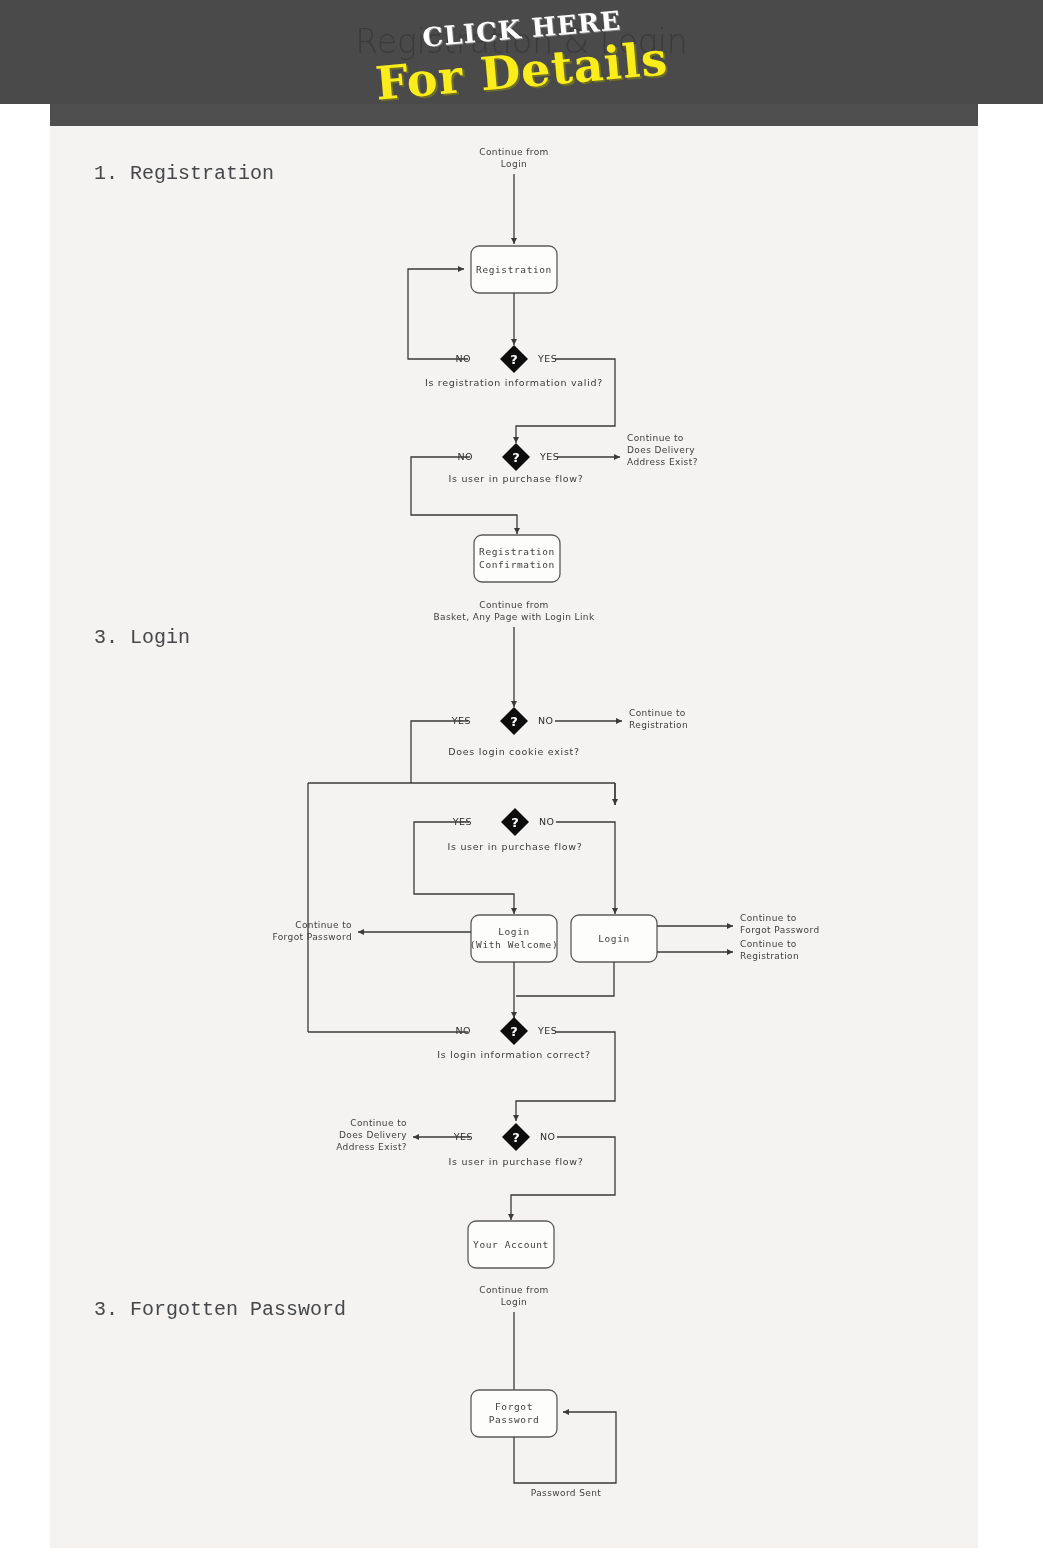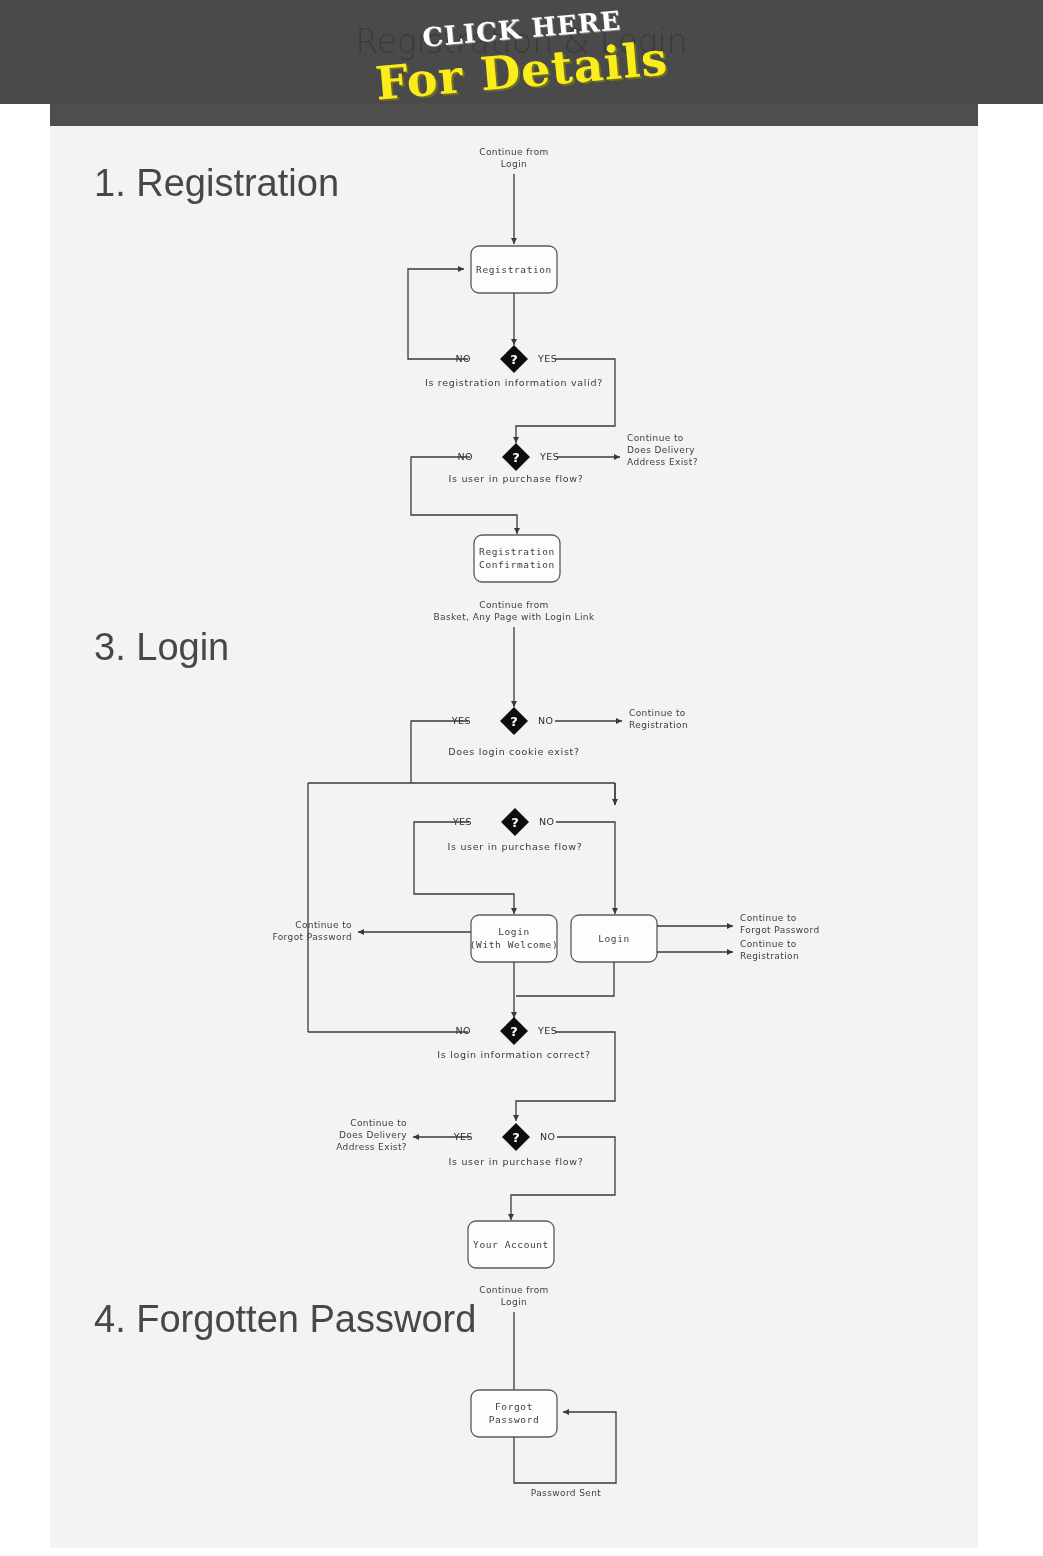--- a/index.html
+++ b/index.html
@@ -78,22 +78,22 @@
   #content-panel {
     position: absolute;
     left: 50px; top: 126px;
     width: 928px; height: 1422px;
     background: #f4f3f1;
   }
 
   
   .section-heading {
     position: absolute;
-    font-family: Liberation Sans, sans-serif;
-    font-size: 38px;
+    font-family: Liberation Mono, monospace;
+    font-size: 20px;
     font-weight: 300;
     color: #45474a;
     white-space: nowrap;
     letter-spacing: 0px;
   }
   #section-heading-1 { left: 44px; top: 36px; }
   #section-heading-2 { left: 44px; top: 500px; }
   #section-heading-3 { left: 44px; top: 1172px; }
 
   
@@ -158,21 +158,21 @@
       <span>For Details</span>
     </div>
   </div>
 </div>
 <div id="header-banner-lower"></div>
 
 <div id="content-panel">
 
   <div class="section-heading" id="section-heading-1">1. Registration</div>
   <div class="section-heading" id="section-heading-2">3. Login</div>
-  <div class="section-heading" id="section-heading-3">4. Forgotten Password</div>
+  <div class="section-heading" id="section-heading-3">3. Forgotten Password</div>
 
   <svg id="diagram-layer" viewBox="0 0 928 1422">
     <defs>
       <marker id="arw" markerWidth="7" markerHeight="7" refX="6" refY="3" orient="auto" markerUnits="userSpaceOnUse">
         <path d="M0,0 L6,3 L0,6 z" fill="#3a3a3a"></path>
       </marker>
     </defs>
 
     <g>
       <text class="note-text" x="464" y="29">Continue from</text>

